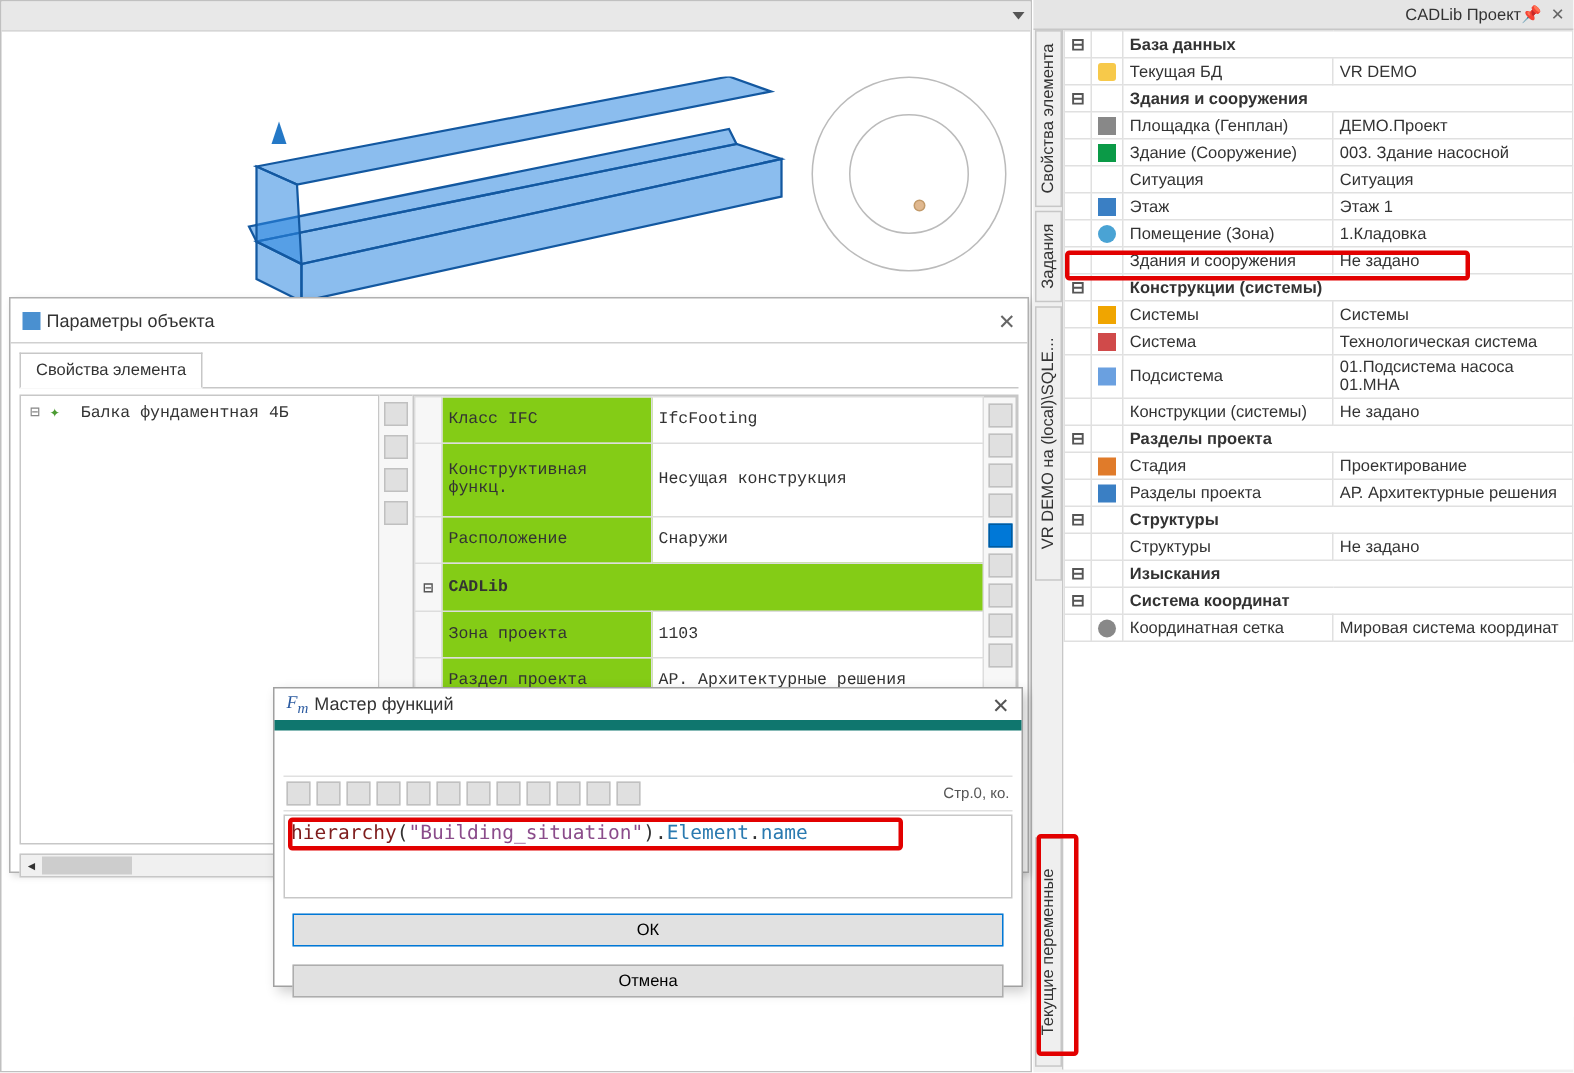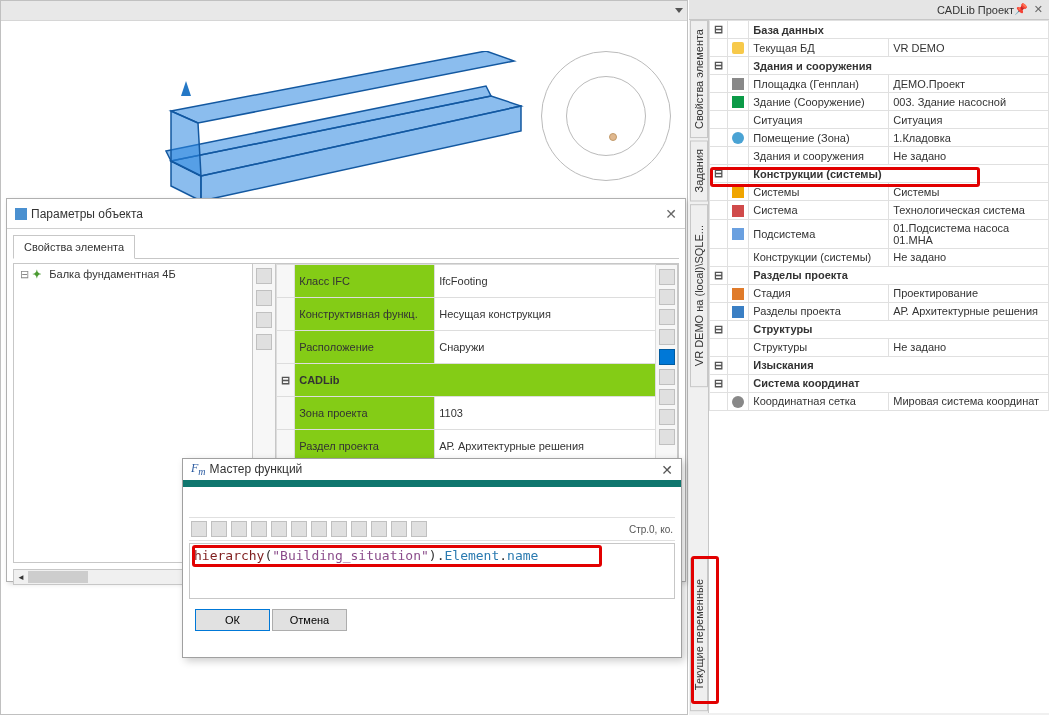--- a/index.html
+++ b/index.html
@@ -107,20 +107,21 @@
     font-size: 11px;
   }
   .tab-underline {
     border-bottom: 1px solid #c7c7c7;
     margin-top: -1px;
   }
   .params-content {
     display: flex;
     margin-top: 4px;
     height: 300px;
+    font-family: Liberation Mono, monospace;
   }
   .tree-pane {
     width: 240px;
     border: 1px solid #c7c7c7;
     padding: 2px;
     overflow: hidden;
   }
   .tree-item {
     padding: 2px 4px;
     white-space: nowrap;
@@ -264,22 +265,23 @@
     overflow: hidden;
     position: relative;
     margin-top: 2px;
   }
   .code-box .kw1 { color: #7f1d1d; }
   .code-box .str { color: #8b4c8b; }
   .code-box .mbr { color: #2a7ab0; }
   .wizard-buttons {
     display: flex;
     justify-content: flex-start;
-    gap: 2px;
+    gap: 12px;
     padding: 10px 6px 0 6px;
+    flex-direction: column;
   }
   .btn {
     min-width: 75px;
     height: 22px;
     border: 1px solid #adadad;
     background: #e1e1e1;
     font-size: 11px;
     cursor: pointer;
   }
   .btn.primary { border-color: #0078d7; }
@@ -579,20 +581,26 @@
               <td>003. Здание насосной</td>
             </tr>
         <tr>
               <td class="exp-c"></td>
               <td class="icon-c"></td>
               <td class="lbl-c">Ситуация</td>
               <td>Ситуация</td>
             </tr>
         <tr>
               <td class="exp-c"></td>
+              <td class="icon-c"><span class="icon-sm icon-floor"></span></td>
+              <td class="lbl-c">Этаж</td>
+              <td>Этаж 1</td>
+            </tr>
+        <tr>
+              <td class="exp-c"></td>
               <td class="icon-c"><span class="icon-sm icon-room"></span></td>
               <td class="lbl-c">Помещение (Зона)</td>
               <td>1.Кладовка</td>
             </tr>
         <tr>
               <td class="exp-c"></td>
               <td class="icon-c"></td>
               <td class="lbl-c">Здания и сооружения</td>
               <td>Не задано</td>
             </tr>

